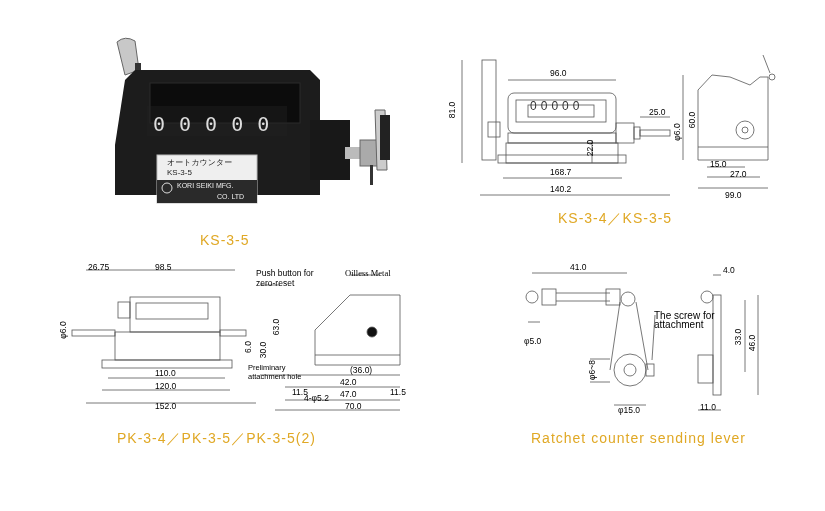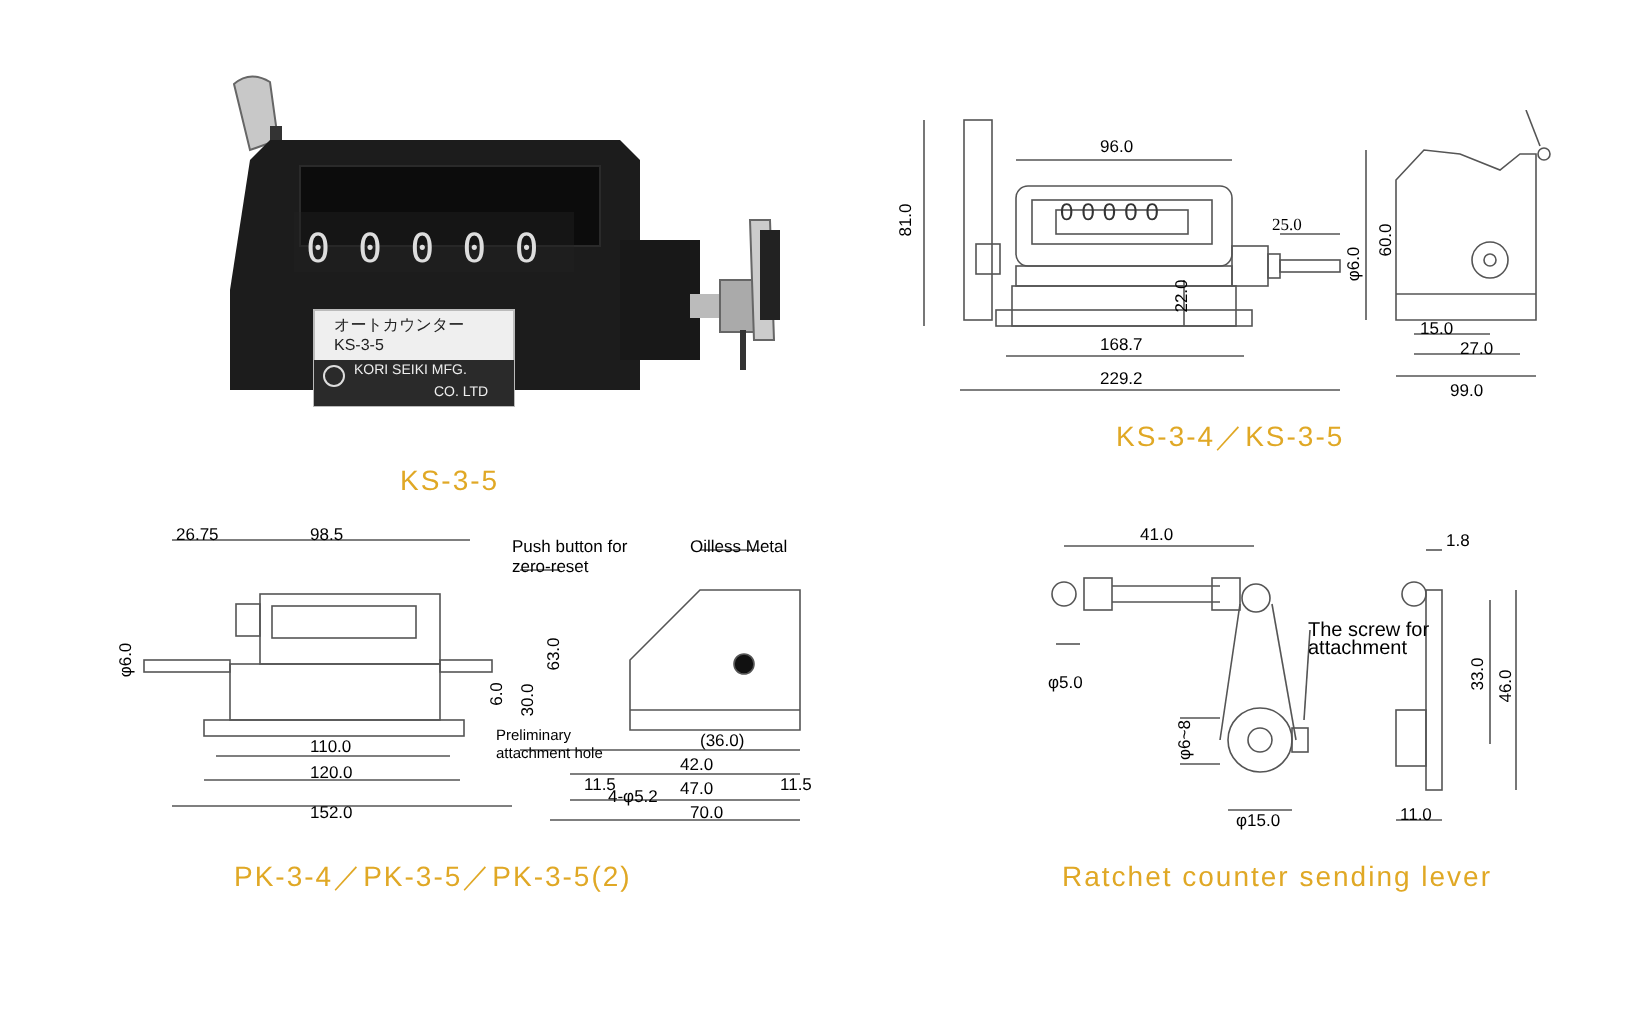--- a/index.html
+++ b/index.html
@@ -82,25 +82,25 @@
   </svg>
   <div class="abs" style="left:80px;top:44px;display:flex;gap:4px;">
     <span style="font-size:12px;color:#333;">0</span>
     <span style="font-size:12px;color:#333;">0</span>
     <span style="font-size:12px;color:#333;">0</span>
     <span style="font-size:12px;color:#333;">0</span>
     <span style="font-size:12px;color:#333;">0</span>
   </div>
   <div class="abs dim" style="left:100px;top:13px;">96.0</div>
   <div class="abs dim" style="left:-6px;top:50px;transform:rotate(-90deg);">81.0</div>
-  <div class="abs dim" style="left:186px;top:52px;font-family:Liberation Serif, serif;">25.0</div>
+  <div class="abs dim" style="left:199px;top:52px;">25.0</div>
   <div class="abs dim" style="left:132px;top:88px;transform:rotate(-90deg);">22.0</div>
   <div class="abs dim" style="left:218px;top:72px;transform:rotate(-90deg);">φ6.0</div>
   <div class="abs dim" style="left:100px;top:112px;">168.7</div>
-  <div class="abs dim" style="left:100px;top:129px;">229.2</div>
+  <div class="abs dim" style="left:100px;top:129px;">140.2</div>
   <div class="abs dim" style="left:234px;top:60px;transform:rotate(-90deg);">60.0</div>
   <div class="abs dim" style="left:260px;top:104px;">15.0</div>
   <div class="abs dim" style="left:280px;top:114px;">27.0</div>
   <div class="abs dim" style="left:275px;top:135px;">99.0</div>
 </div>
 <div class="caption" style="left:558px;top:210px;text-align:center;">KS-3-4／KS-3-5</div>
 
 <div class="abs" style="left:60px;top:260px;width:360px;height:160px;">
   <svg width="360" height="160" viewBox="0 0 360 160" stroke="#555" fill="none" stroke-width="0.8">
     <rect x="70" y="37" width="90" height="35"></rect>
@@ -138,21 +138,21 @@
   <div class="abs dim" style="left:188px;top:112px;font-size:7.5px;">attachment hole</div>
   <div class="abs dim" style="left:196px;top:133px;margin-left:48px;">4-φ5.2</div>
   <div class="abs dim" style="left:290px;top:105px;">(36.0)</div>
   <div class="abs dim" style="left:280px;top:117px;">42.0</div>
   <div class="abs dim" style="left:280px;top:129px;">47.0</div>
   <div class="abs dim" style="left:232px;top:127px;">11.5</div>
   <div class="abs dim" style="left:330px;top:127px;">11.5</div>
   <div class="abs dim" style="left:285px;top:141px;">70.0</div>
   <div class="abs dim" style="left:196px;top:8px;">Push button for</div>
   <div class="abs dim" style="left:196px;top:18px;">zero-reset</div>
-  <div class="abs dim" style="left:285px;top:8px;">Oilless Metal</div>
+  <div class="abs dim" style="left:285px;top:8px;font-family:Liberation Serif, serif;">Oilless Metal</div>
 </div>
 <div class="caption" style="left:117px;top:430px;">PK-3-4／PK-3-5／PK-3-5(2)</div>
 
 <div class="abs" style="left:510px;top:260px;width:280px;height:160px;">
   <svg width="280" height="160" viewBox="0 0 280 160" stroke="#555" fill="none" stroke-width="0.8">
     <line x1="22" y1="13" x2="117" y2="13"></line>
     <circle cx="22" cy="37" r="6"></circle>
     <rect x="32" y="29" width="14" height="16"></rect>
     <line x1="46" y1="33" x2="100" y2="33"></line>
     <line x1="46" y1="41" x2="100" y2="41"></line>
@@ -176,18 +176,18 @@
     <line x1="235" y1="40" x2="235" y2="112"></line>
     <line x1="248" y1="35" x2="248" y2="135"></line>
     <line x1="188" y1="150" x2="211" y2="150"></line>
   </svg>
   <div class="abs dim" style="left:60px;top:2px;">41.0</div>
   <div class="abs dim" style="left:14px;top:76px;">φ5.0</div>
   <div class="abs dim" style="left:72px;top:105px;transform:rotate(-90deg);">φ6~8</div>
   <div class="abs dim" style="left:108px;top:145px;">φ15.0</div>
   <div class="abs dim" style="left:144px;top:50px;font-size:10px;">The screw for</div>
   <div class="abs dim" style="left:144px;top:59px;font-size:10px;">attachment</div>
-  <div class="abs dim" style="left:213px;top:5px;">1.8</div>
+  <div class="abs dim" style="left:213px;top:5px;">4.0</div>
   <div class="abs dim" style="left:220px;top:72px;transform:rotate(-90deg);">33.0</div>
   <div class="abs dim" style="left:234px;top:78px;transform:rotate(-90deg);">46.0</div>
   <div class="abs dim" style="left:190px;top:142px;">11.0</div>
 </div>
 <div class="caption" style="left:531px;top:430px;">Ratchet counter sending lever</div>
 
 </body></html>

